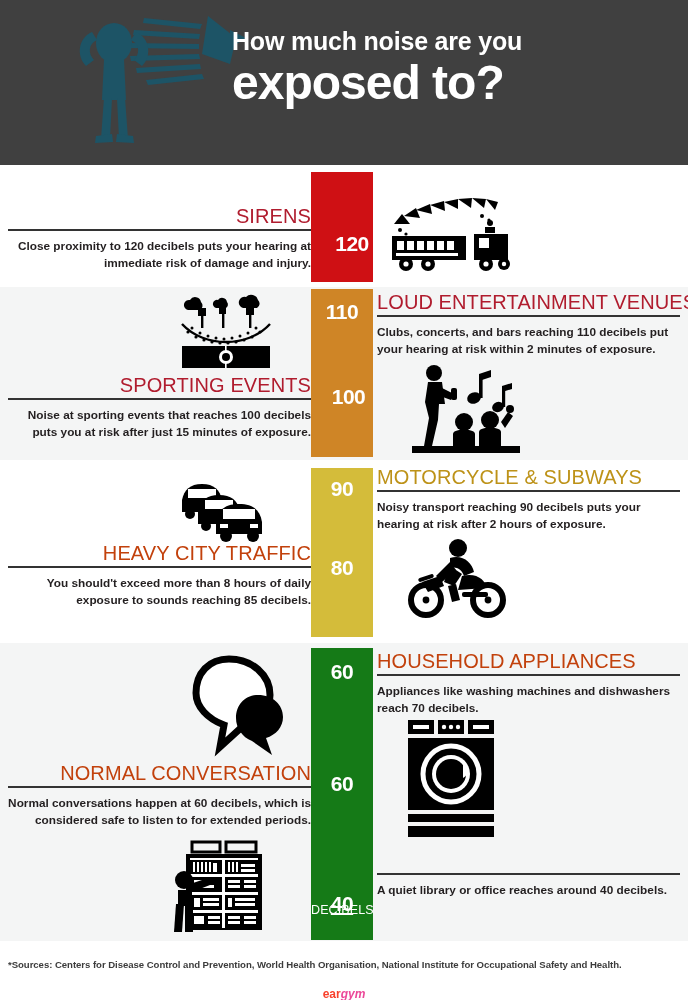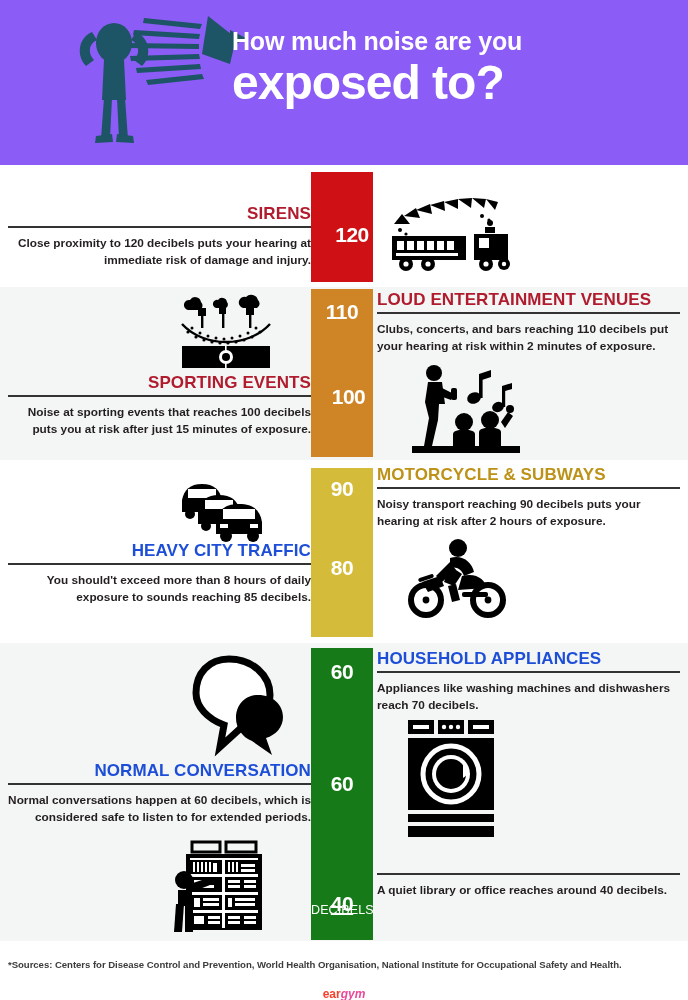--- a/index.html
+++ b/index.html
@@ -7,21 +7,21 @@
     width: 688px; height: 1000px;
     font-family: "Liberation Sans", sans-serif;
     background: #ffffff;
     overflow: hidden;
   }
   #page { position: relative; width: 688px; height: 1000px; background:#fff; }
 
   
   .header {
     position: absolute; left:0; top:0; width:688px; height:165px;
-    background: #8b5cf6; overflow: hidden;
+    background: #404040; overflow: hidden;
   }
   .header-art { position:absolute; left:70px; top:8px; width:180px; height:140px; }
   .header-text {
     position:absolute; left:232px; top:28px; width:440px;
     color:#fff; text-align:left;
   }
   .hl1 { font-size:25px; font-weight:bold; letter-spacing:-0.2px; line-height:1.1; }
   .hl2 { font-size:48px; font-weight:bold; letter-spacing:-1px; line-height:1.05; margin-top:2px;}
 
   
@@ -42,33 +42,33 @@
     position:absolute; left:311px; width:60px; text-align:center;
     color:#ffffff; font-weight:normal; font-size:12.5px; letter-spacing:0.1px;
   }
 
   
   .panel { position:absolute; }
   .panel.left  { left:8px;  width:303px; text-align:right; }
   .panel.right { left:377px; width:303px; text-align:left;  }
 
   .p-head {
-    font-size:17px; font-weight:bold; letter-spacing:0.1px;
+    font-size:20px; font-weight:normal; letter-spacing:0.1px;
     white-space:nowrap; line-height:1.1;
   }
   .p-rule { height:2px; background:#333333; margin-top:2px; }
   .p-body {
     font-size:11.8px; color:#231f20; line-height:1.45; margin-top:7px;
     font-weight:bold;
   }
 
   
   .c-crimson { color:#b01c2e; }
   .c-gold    { color:#bd9218; }
-  .c-green   { color:#1d4ed8; }
+  .c-green   { color:#c2410c; }
 
   
   .icon-box { position:absolute; }
 
   
   .footer { position:absolute; left:0; top:941px; width:688px; height:59px; background:#fff; }
   .sources {
     position:absolute; left:8px; top:18px; width:660px;
     font-size:9.6px; color:#3c3c3c; font-weight:bold; letter-spacing:-0.05px;
   }
@@ -123,21 +123,21 @@
       <div class="hl1">How much noise are you</div>
       <div class="hl2">exposed to?</div>
     </div>
   </div>
 
   <div class="bar-seg" style="top:172px;height:110px;background:#cf1014;"></div>
   <div class="bar-seg" style="top:289px;height:168px;background:#cf8526;"></div>
   <div class="bar-seg" style="top:468px;height:169px;background:#d4bc3a;"></div>
   <div class="bar-seg" style="top:648px;height:292px;background:#157a17;"></div>
 
-  <div class="bar-num" style="top:223px;padding-left:20px;">120</div>
+  <div class="bar-num" style="top:232px;padding-left:20px;">120</div>
   <div class="bar-num" style="top:300px;">110</div>
   <div class="bar-num" style="top:385px;padding-left:13px;">100</div>
   <div class="bar-num" style="top:477px;">90</div>
   <div class="bar-num" style="top:556px;">80</div>
   <div class="bar-num" style="top:660px;">60</div>
   <div class="bar-num" style="top:772px;">60</div>
   <div class="bar-num" style="top:892px;text-decoration:underline;">40</div>
   <div class="bar-sub" style="top:903px;">DECIBELS</div>
 
   <div class="panel left" style="top:205px;">

